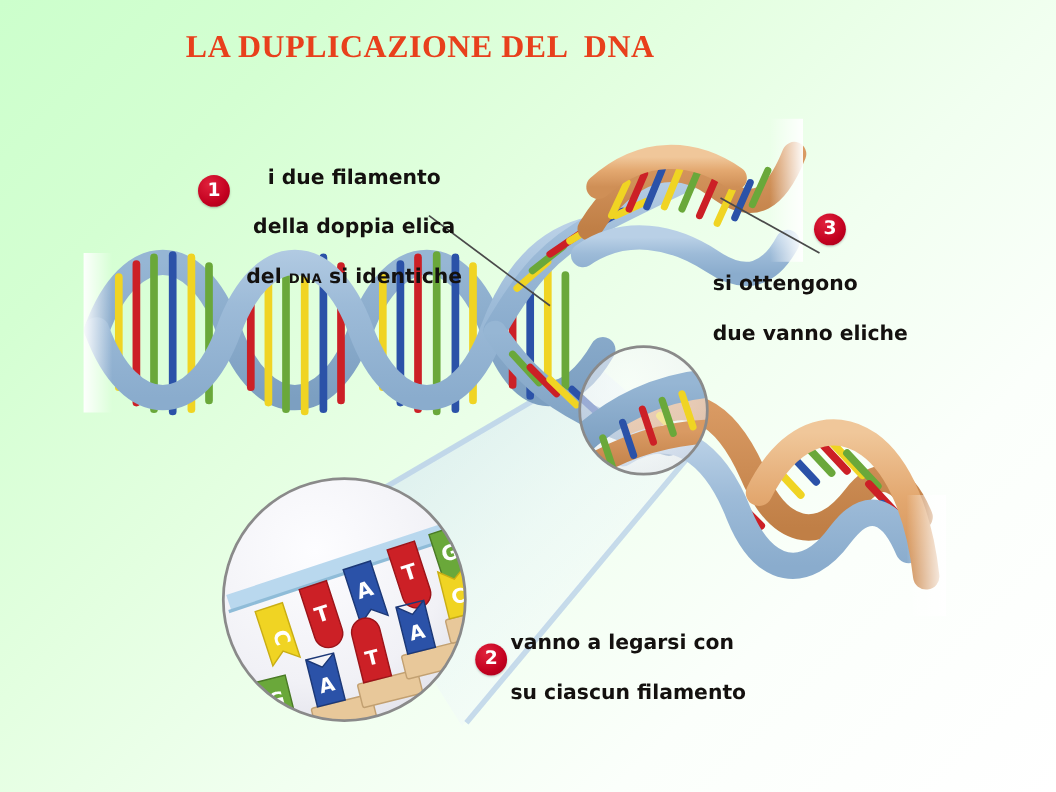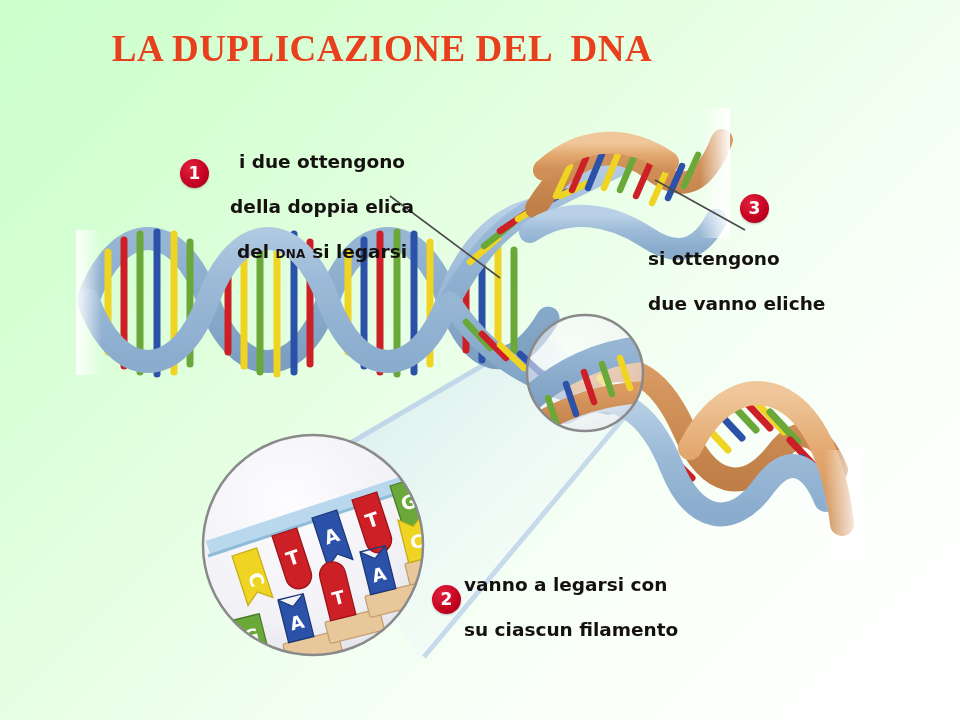--- a/index.html
+++ b/index.html
@@ -22,21 +22,21 @@
 
   
   #title {
     position: absolute;
     left: 0;
     top: 27px;
     width: 764px;
     text-align: center;
     font-family: "Liberation Serif", "DejaVu Serif", serif;
     font-weight: bold;
-    font-size: 37px;
+    font-size: 29px;
     letter-spacing: 0.5px;
     color: #e8401c;
     white-space: pre;
   }
 
   
   #figure {
     position: absolute;
     left: 0;
     top: 0;
@@ -347,23 +347,23 @@
     </g>
 
     <g>
       <line x1="390" y1="196" x2="500" y2="278" stroke="#4a4a4a" stroke-width="1.6"></line>
       <line x1="745" y1="230" x2="655" y2="180" stroke="#4a4a4a" stroke-width="1.6"></line>
     </g>
   </svg>
 
   <div class="badge" id="badge1">1</div>
   <div class="caption c1">
-    <div>i due ottengono</div>
+    <div>i due filamento</div>
     <div>della doppia elica</div>
-    <div><span>del </span><span class="smallcap">DNA</span><span> si legarsi</span></div>
+    <div><span>del </span><span class="smallcap">DNA</span><span> si identiche</span></div>
   </div>
 
   <div class="badge" id="badge3">3</div>
   <div class="caption c3">
     <div>si ottengono</div>
     <div>due vanno eliche</div>
   </div>
 
   <div class="badge" id="badge2">2</div>
   <div class="caption c2">

